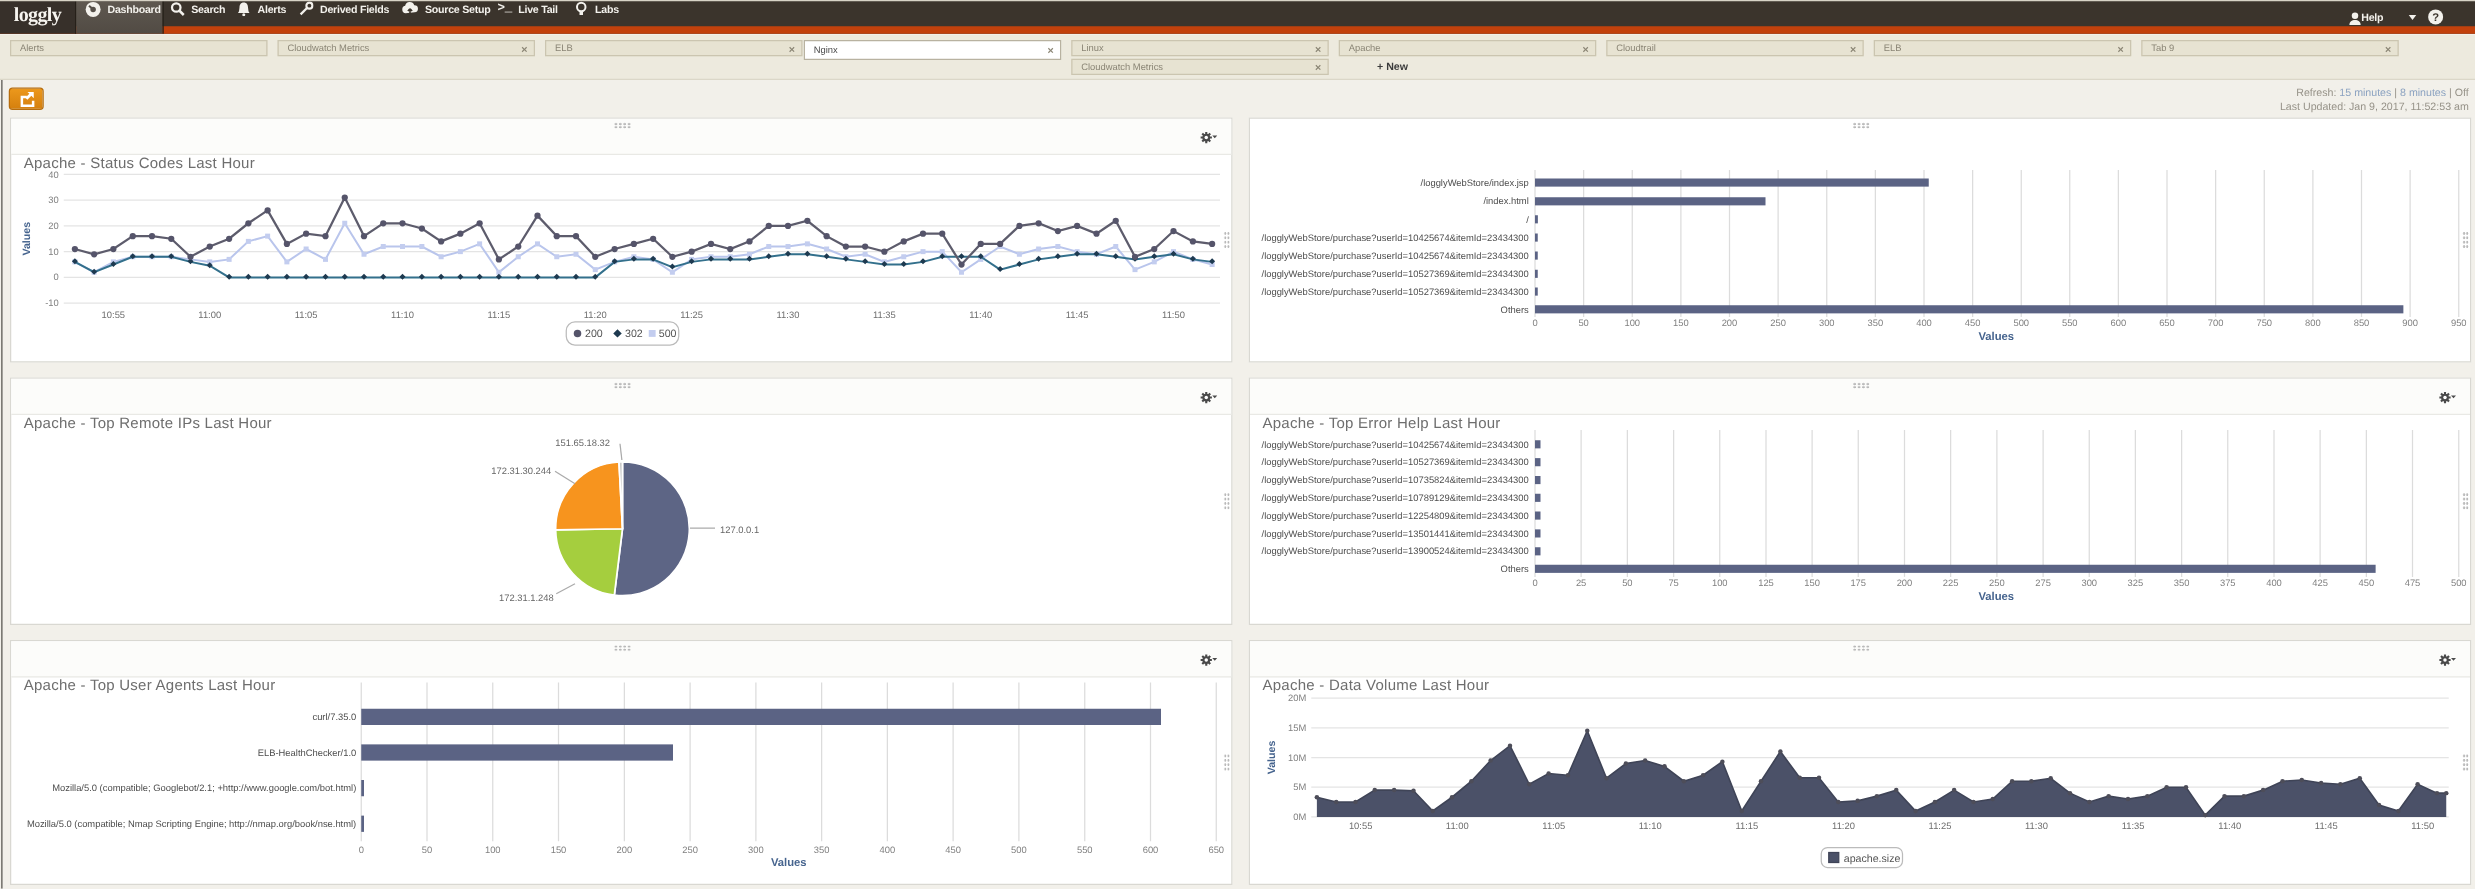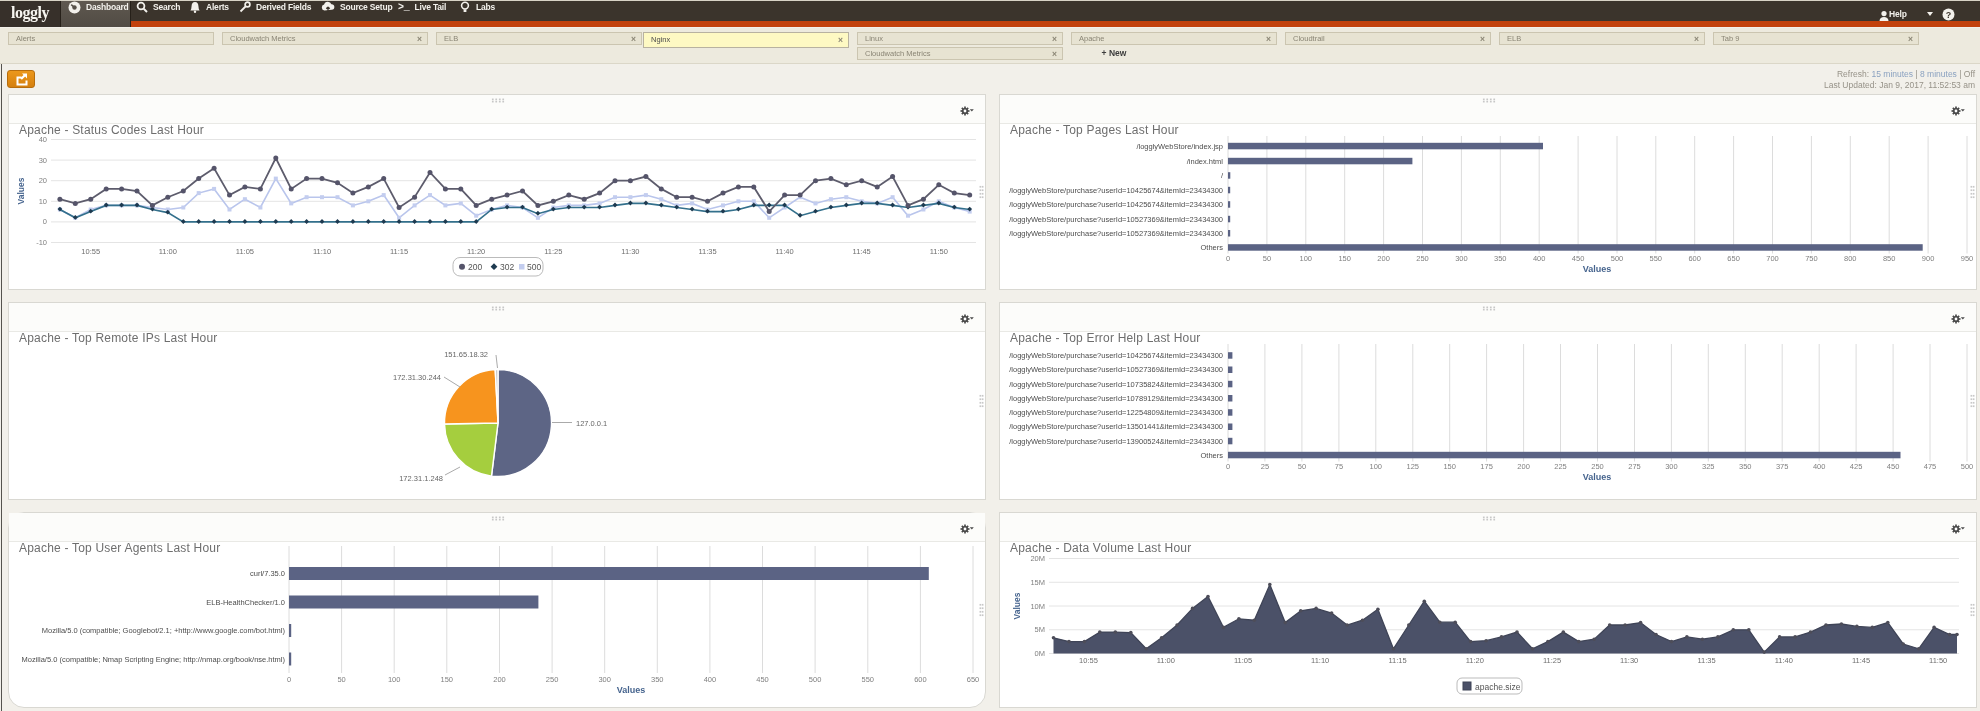--- a/index.html
+++ b/index.html
@@ -5,21 +5,21 @@
 body{font-family:"Liberation Sans",sans-serif;background:#f2f0ea;position:relative;overflow:hidden;}
 .topline{position:absolute;left:0;top:0;width:100%;height:1px;background:#d8d3c6;z-index:5;}
 .nav{position:absolute;left:0;top:0;width:1980px;height:27px;background:#3b342c;border-bottom:6px solid #c2410c;}
 .logo{position:absolute;left:0;top:1px;width:61px;height:26px;background:#37302a;color:#f7f5f0;font-family:"Liberation Serif",serif;font-weight:bold;font-size:16px;letter-spacing:-0.5px;text-align:center;line-height:24px;border-right:1px solid #262019;}
 .nitem{position:absolute;top:0;height:14px;display:flex;align-items:center;gap:5px;color:#f3f1ec;font-size:8.5px;font-weight:bold;letter-spacing:-0.2px;}
 .ntext{position:absolute;top:9px;color:#f3f1ec;font-size:8.5px;font-weight:bold;letter-spacing:-0.2px;}
 .nactive{position:absolute;left:61px;top:1px;width:70px;height:26px;background:linear-gradient(#5f5850,#514b44);border-right:1px solid #262019;}
 .tabbar{position:absolute;left:0;top:28px;width:1980px;height:36px;background:#edeade;border-bottom:1px solid #dbd7c8;}
 .tab{position:absolute;width:206px;height:13px;background:#e7e3d2;border:1px solid #cbc5b0;font-size:7.5px;color:#8a8575;line-height:12px;padding-left:7px;}
 .tab .tx{position:absolute;right:5px;top:0;color:#8a8574;font-weight:bold;font-size:8.5px;}
-.tab.active{background:#fef9c3;border:1px solid #b8b2a0;color:#4a4a4a;height:16px;line-height:14px;z-index:2;}
+.tab.active{background:#ffffff;border:1px solid #b8b2a0;color:#4a4a4a;height:16px;line-height:14px;z-index:2;}
 .newtab{position:absolute;width:60px;height:13px;font-size:8.5px;color:#3c3c3c;font-weight:bold;line-height:13px;}
 .edge{position:absolute;left:1px;top:64px;width:1px;height:647px;background:#55534e;}
 .obtn{position:absolute;left:7px;top:70px;width:28px;height:18px;background:linear-gradient(#ec981c,#d5800e);border:1px solid #b76d0d;border-radius:3px;display:flex;align-items:center;justify-content:center;}
 .refresh{position:absolute;right:5px;top:69px;text-align:right;font-size:8.5px;color:#969288;line-height:10.5px;}
 .refresh a{color:#8ba2c0;text-decoration:none;}
 .panel{position:absolute;background:#fff;border:1px solid #d9d8d2;}
 .phead{position:absolute;left:0;top:0;right:0;height:29px;background:#fcfcfa;border-bottom:1px solid #e9e9e5;}
 .ptitle{position:absolute;left:10px;top:28px;font-size:12px;letter-spacing:0.2px;color:#6e6e6e;}
 .gear{position:absolute;right:11px;top:8px;}
 .cb{position:absolute;left:0;top:29px;}
@@ -346,40 +346,20 @@
       <text x="459" y="145.7" font-size="8.5" fill="#555">200</text>
       <rect x="482.6" y="140.3" width="4.8" height="4.8" fill="#1e3a50" transform="rotate(45 485 142.7)"></rect>
       <text x="491" y="145.7" font-size="8.5" fill="#555">302</text>
       <rect x="510" y="140" width="5.5" height="5.5" fill="#c3cdef"></rect>
       <text x="518" y="145.7" font-size="8.5" fill="#555">500</text>
     </svg>
     <div class="dots" style="left:482px;top:3px;"></div>
     <div class="vdots"></div>
   </div>
 <div class="panel" style="left:999px;top:94px;width:978px;height:196px;">
-    <div class="phead">
-      <span class="ptitle">Apache - Top Pages Last Hour</span>
-      <span class="gear"><svg width="14" height="12" viewBox="0 0 14 12">
-          <g fill="#4a4a4a">
-            <circle cx="5" cy="6" r="3.1"></circle>
-            <g stroke="#4a4a4a" stroke-width="1.7">
-              <line x1="5" y1="6" x2="5.00" y2="1.50"></line>
-              <line x1="5" y1="6" x2="8.18" y2="2.82"></line>
-              <line x1="5" y1="6" x2="9.50" y2="6.00"></line>
-              <line x1="5" y1="6" x2="8.18" y2="9.18"></line>
-              <line x1="5" y1="6" x2="5.00" y2="10.50"></line>
-              <line x1="5" y1="6" x2="1.82" y2="9.18"></line>
-              <line x1="5" y1="6" x2="0.50" y2="6.00"></line>
-              <line x1="5" y1="6" x2="1.82" y2="2.82"></line>
-            </g>
-            <circle cx="5" cy="6" r="1.4" fill="#fff"></circle>
-          </g>
-          <path d="M9.8 4.3 l4 0 l-2 2.3 Z" fill="#4a4a4a"></path>
-        </svg></span>
-    </div>
     <svg class="cb" width="978" height="166" viewBox="0 0 978 166">
       <line x1="228.0" y1="12" x2="228.0" y2="129.5" stroke="#dcdcdc" stroke-width="1"></line>
       <text x="228.0" y="137" text-anchor="middle" font-size="7.5" fill="#808080">0</text>
       <line x1="266.9" y1="12" x2="266.9" y2="129.5" stroke="#dcdcdc" stroke-width="1"></line>
       <text x="266.9" y="137" text-anchor="middle" font-size="7.5" fill="#808080">50</text>
       <line x1="305.8" y1="12" x2="305.8" y2="129.5" stroke="#dcdcdc" stroke-width="1"></line>
       <text x="305.8" y="137" text-anchor="middle" font-size="7.5" fill="#808080">100</text>
       <line x1="344.7" y1="12" x2="344.7" y2="129.5" stroke="#dcdcdc" stroke-width="1"></line>
       <text x="344.7" y="137" text-anchor="middle" font-size="7.5" fill="#808080">150</text>
       <line x1="383.6" y1="12" x2="383.6" y2="129.5" stroke="#dcdcdc" stroke-width="1"></line>
@@ -551,21 +531,21 @@
       <rect x="228" y="91.5" width="4.4" height="6.5" fill="#5b6384"></rect>
       <text x="223" y="111.5" text-anchor="end" font-size="7.5" fill="#4d4d4d">/logglyWebStore/purchase?userId=13900524&amp;itemId=23434300</text>
       <rect x="228" y="105.8" width="4.4" height="6.5" fill="#5b6384"></rect>
       <text x="223" y="125.5" text-anchor="end" font-size="7.5" fill="#4d4d4d">Others</text>
       <rect x="228" y="119.8" width="672.5" height="6.5" fill="#5b6384"></rect>
       <text x="597" y="148" text-anchor="middle" font-size="9" font-weight="bold" fill="#46648e">Values</text>
     </svg>
     <div class="dots" style="left:482px;top:3px;"></div>
     <div class="vdots"></div>
   </div>
-<div class="panel" style="left:8px;top:512px;width:978px;height:196px;border-radius:16px;">
+<div class="panel" style="left:8px;top:512px;width:978px;height:196px;">
     <div class="phead">
       <span class="ptitle">Apache - Top User Agents Last Hour</span>
       <span class="gear"><svg width="14" height="12" viewBox="0 0 14 12">
           <g fill="#4a4a4a">
             <circle cx="5" cy="6" r="3.1"></circle>
             <g stroke="#4a4a4a" stroke-width="1.7">
               <line x1="5" y1="6" x2="5.00" y2="1.50"></line>
               <line x1="5" y1="6" x2="8.18" y2="2.82"></line>
               <line x1="5" y1="6" x2="9.50" y2="6.00"></line>
               <line x1="5" y1="6" x2="8.18" y2="9.18"></line>

